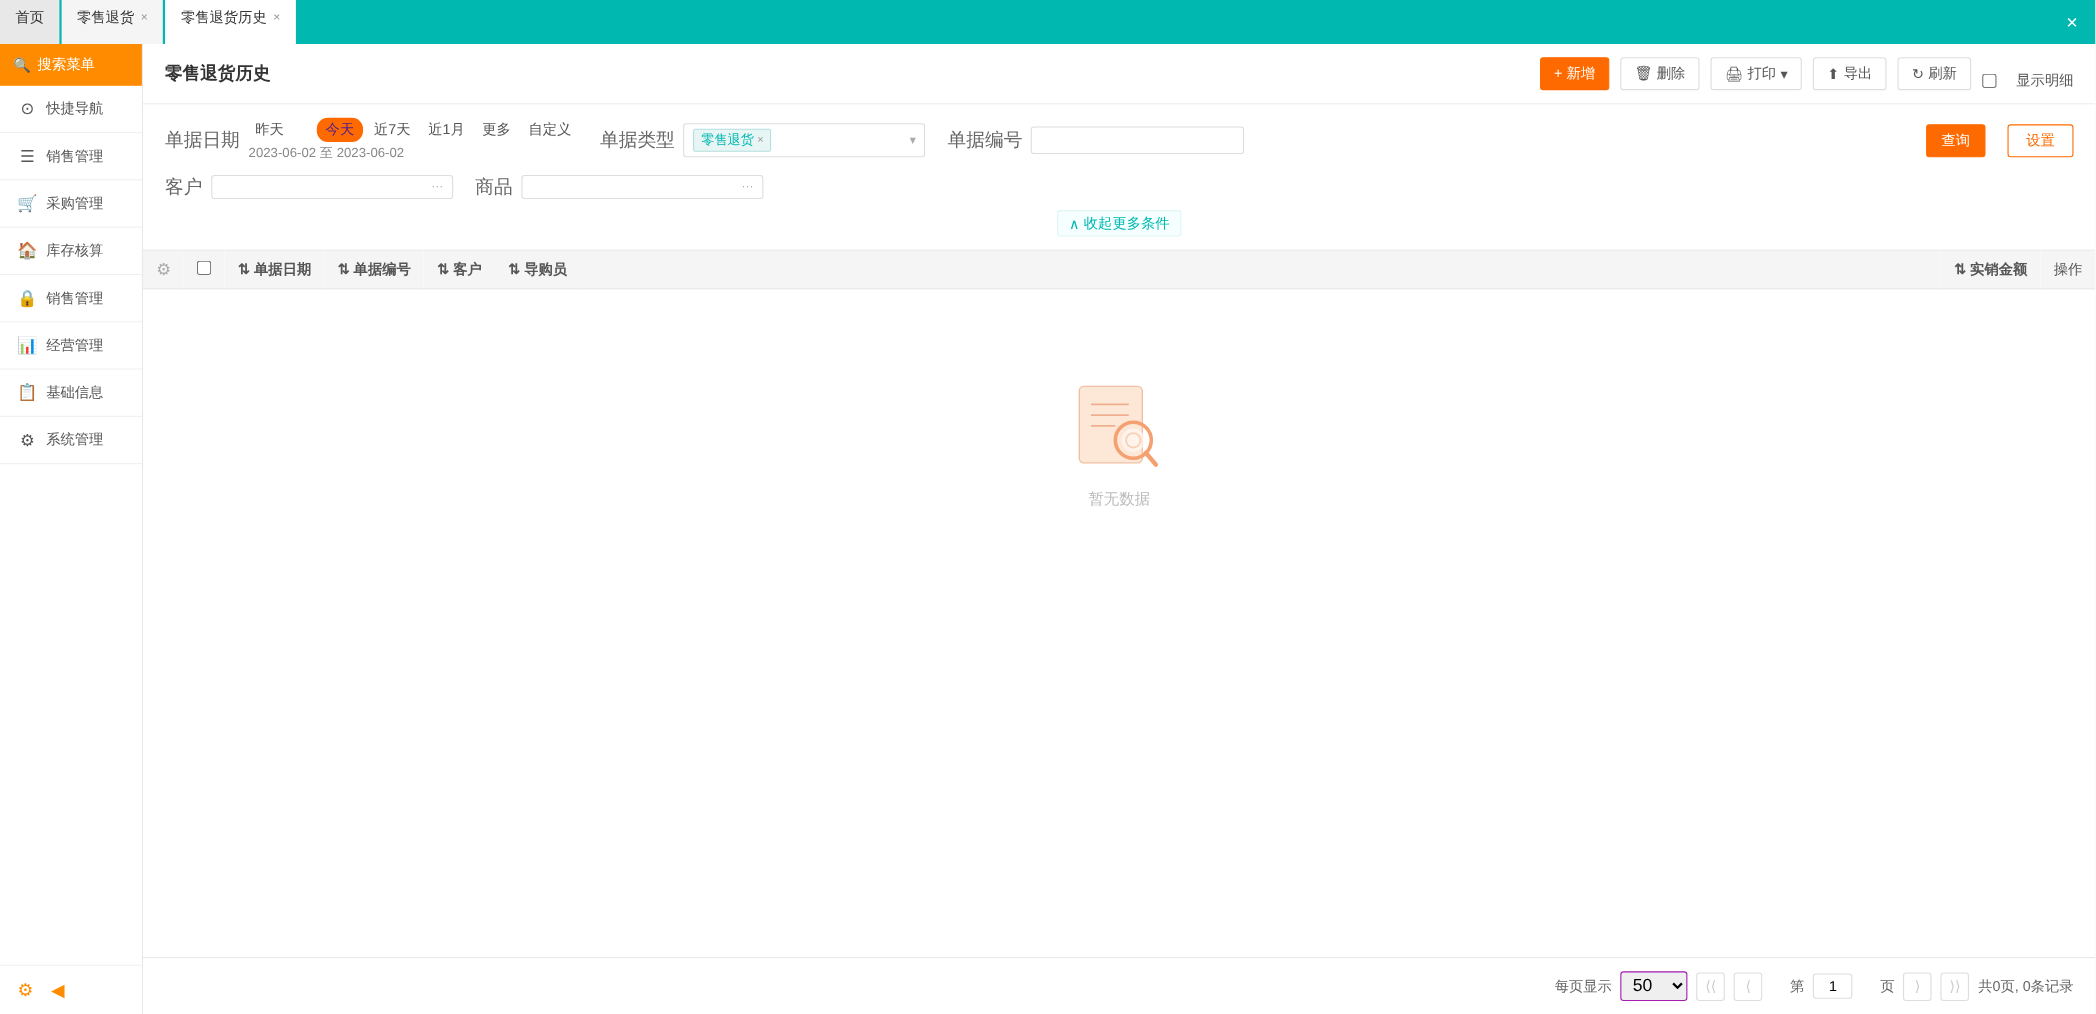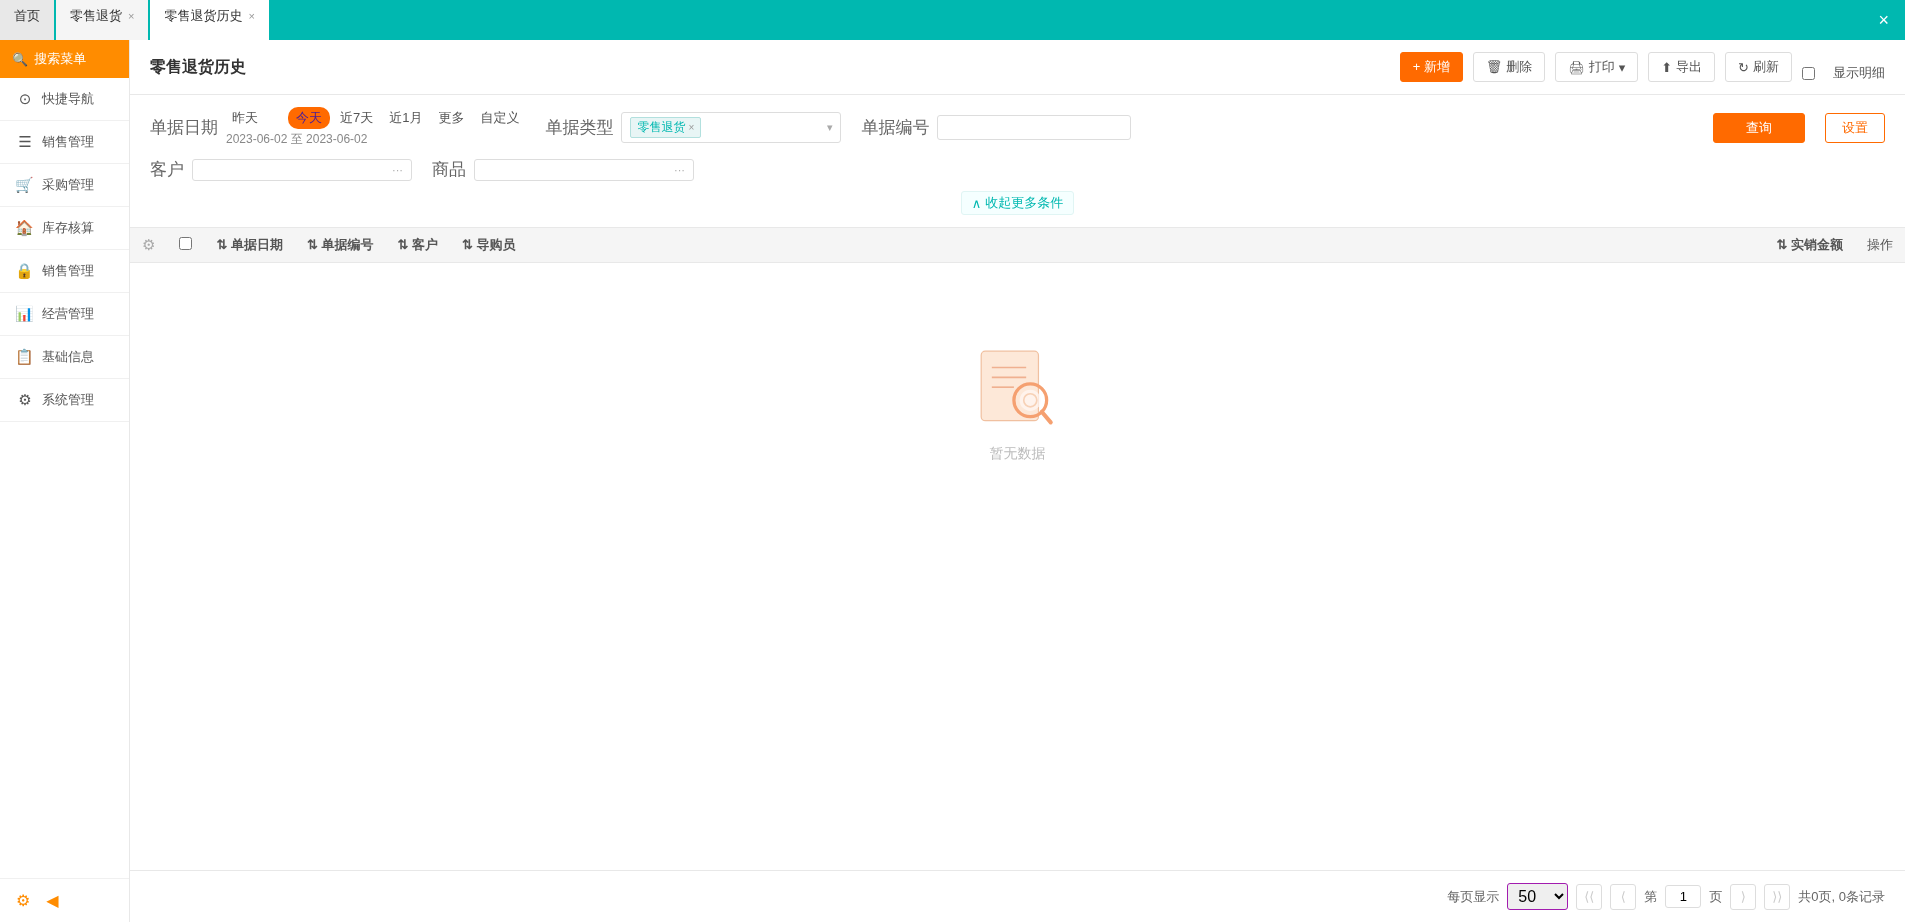--- a/index.html
+++ b/index.html
@@ -69,21 +69,21 @@
     .th-actions { text-align: center; }
 
     
     .empty-state { display: flex; flex-direction: column; align-items: center; justify-content: center; padding: 80px 0; }
     .empty-icon { width: 100px; height: 90px; position: relative; margin-bottom: 12px; }
     .empty-icon svg { width: 100%; height: 100%; }
     .empty-text { color: #bbb; font-size: 14px; }
 
     
     .pagination { display: flex; align-items: center; justify-content: flex-end; padding: 12px 20px; border-top: 1px solid #e8e8e8; background: #fff; gap: 8px; flex-shrink: 0; }
-    .pagination-label { color: #666; font-size: 13px; }
+    .pagination-label { color: #666; font-size: 13px; margin-left: 17px; }
     .page-size-select { border: 1px solid #a21caf; border-radius: 3px; padding: 3px 6px; font-size: 16px; }
     .page-btn { width: 26px; height: 26px; display: flex; align-items: center; justify-content: center; border: 1px solid #ddd; border-radius: 3px; cursor: pointer; color: #555; font-size: 13px; background: #fff; }
     .page-btn.disabled { color: #ccc; cursor: not-allowed; }
     .page-input { border: 1px solid #ddd; border-radius: 3px; width: 36px; text-align: center; padding: 3px; font-size: 13px; }
     .page-info { color: #666; font-size: 13px; }
   </style>
 </head>
 <body>
 
 <div class="top-bar">
@@ -207,21 +207,21 @@
             </span>
             <span class="select-arrow">▾</span>
           </div>
         </div>
 
         <div class="filter-item">
           <span class="filter-label">单据编号</span>
           <input class="input-field" type="text" style="min-width: 180px;">
         </div>
 
-        <button class="btn btn-primary" style="padding: 5px 32px; margin-left: auto;">查询</button>
+        <button class="btn btn-primary" style="padding: 5px 13px; margin-left: auto;">查询</button>
         <button class="btn btn-setting" style="padding: 5px 16px; color: #ff6a00; border-color: #ff6a00;">设置</button>
       </div>
 
       <div class="filter-row">
 
         <div class="filter-item">
           <span class="filter-label">客户</span>
           <div class="input-field" style="min-width:220px; display:flex; align-items:center; justify-content:flex-end;">
             <span class="dots">···</span>
           </div>

